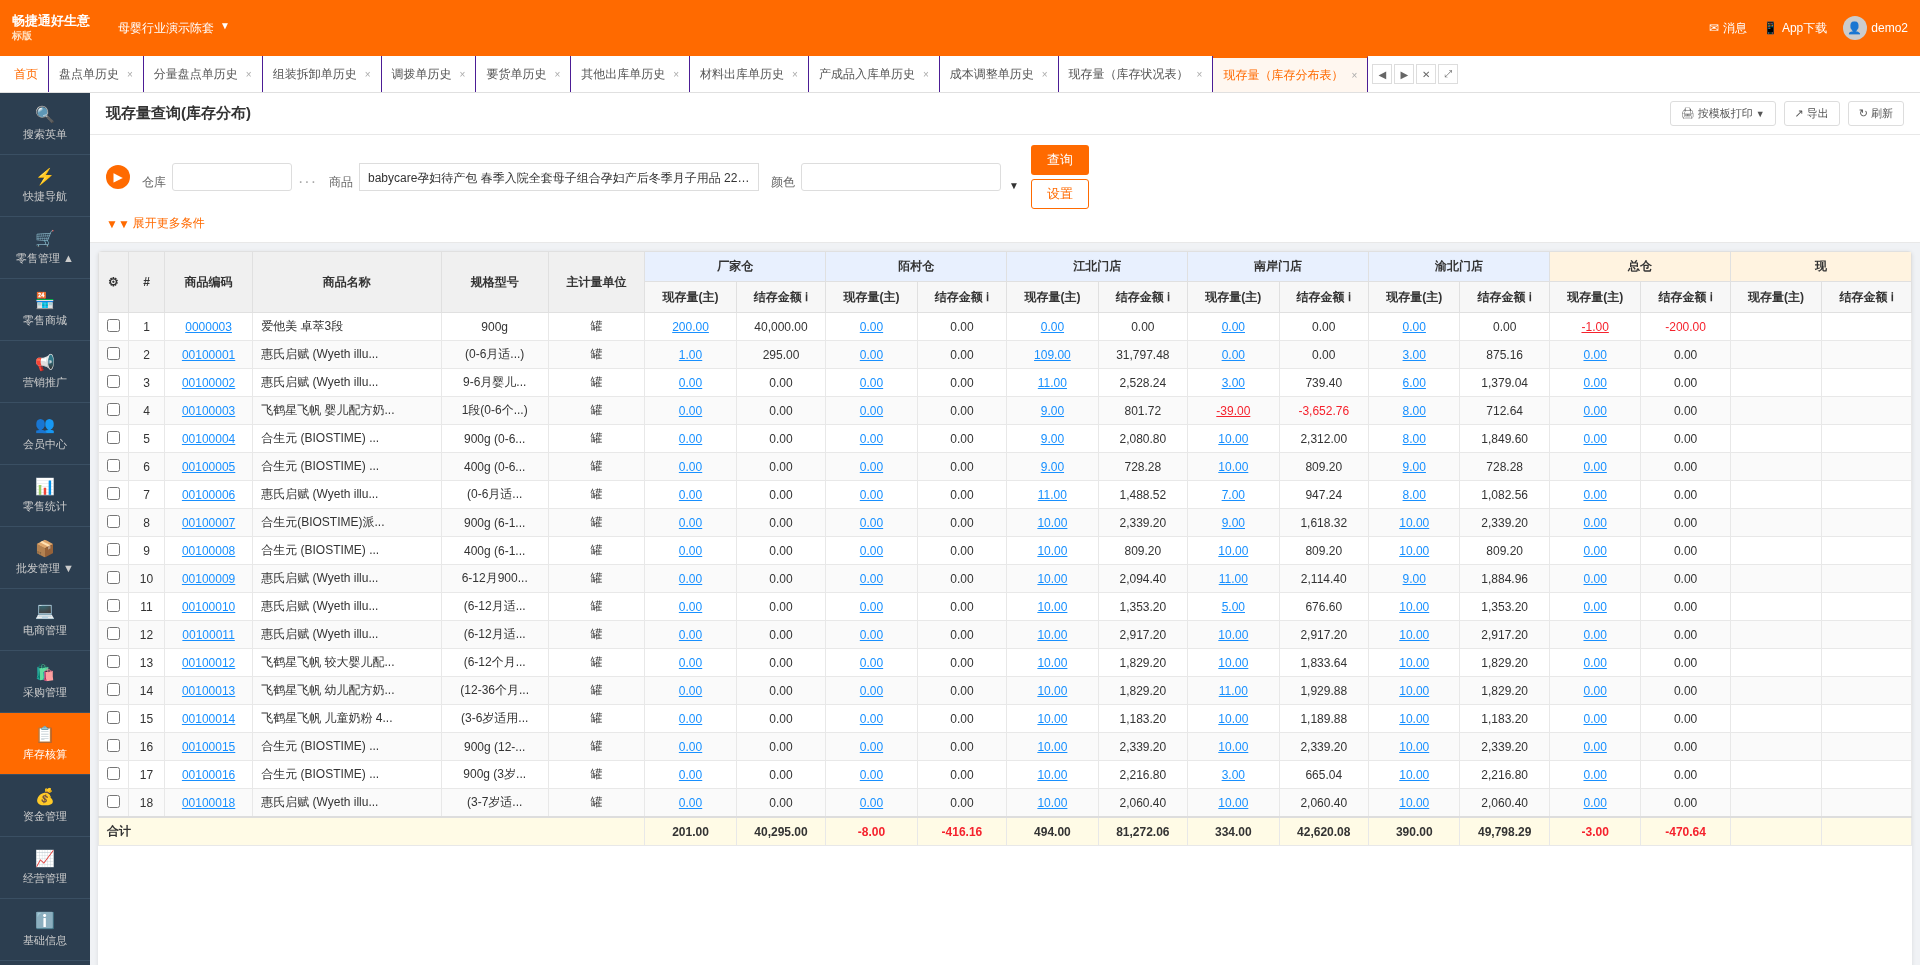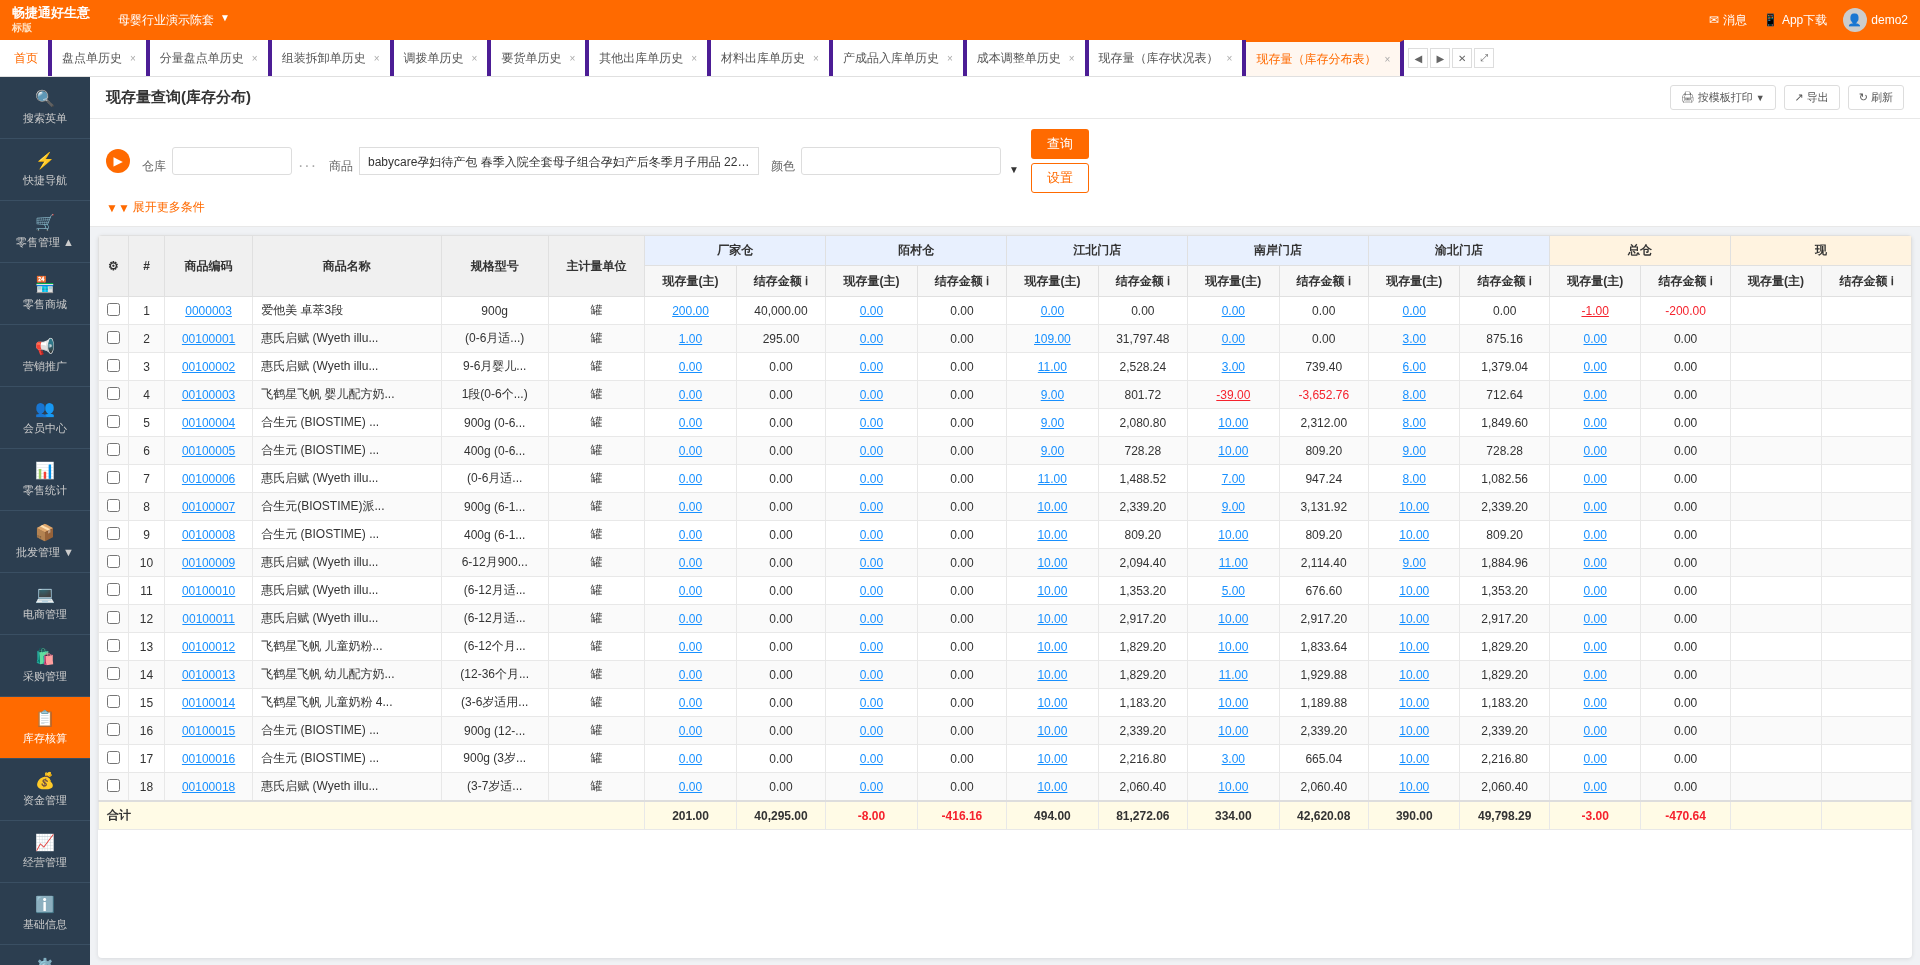--- a/index.html
+++ b/index.html
@@ -1,26 +1,26 @@
 <!DOCTYPE html>
 <html><head>
   <meta charset="utf-8">
   <style>
     * { box-sizing: border-box; margin: 0; padding: 0; }
     body { font-family: 'Microsoft YaHei', Arial, sans-serif; font-size: 12px; background: #f5f5f5; color: #333; overflow: hidden; height: 965px; }
 
     
-    .top-bar { height: 40px; background: #ff6a00; display: flex; align-items: center; padding: 0 12px; gap: 16px; }
+    .top-bar { height: 56px; background: #ff6a00; display: flex; align-items: center; padding: 0 12px; gap: 16px; }
     .top-bar-logo { color: white; font-size: 13px; font-weight: bold; display: flex; align-items: center; gap: 4px; }
     .top-bar-right { margin-left: auto; display: flex; align-items: center; gap: 16px; color: white; font-size: 12px; }
     .top-bar-right .item { display: flex; align-items: center; gap: 4px; cursor: pointer; }
 
     
     .nav-tabs { background: #fff; border-bottom: 1px solid #e0e0e0; display: flex; align-items: center; min-height: 36px; overflow: hidden; padding: 0 4px; }
-    .nav-tab { display: flex; align-items: center; padding: 0 10px; height: 36px; font-size: 12px; cursor: pointer; border-right: 4px solid #4c1d95; white-space: nowrap; color: #555; gap: 4px; }
+    .nav-tab { display: flex; align-items: center; padding: 0 10px; height: 36px; font-size: 12px; cursor: pointer; border-right: 1px solid #4c1d95; white-space: nowrap; color: #555; gap: 4px; }
     .nav-tab.active { background: #fff7f0; color: #ff6a00; border-top: 2px solid #ff6a00; font-weight: 500; }
     .nav-tab .close-x { color: #aaa; font-size: 10px; margin-left: 4px; }
     .nav-tab.home { color: #ff6a00; font-weight: 500; }
     .nav-arrows { display: flex; gap: 2px; padding: 0 4px; }
     .nav-arrow-btn { width: 20px; height: 20px; border: 1px solid #ddd; background: #fff; cursor: pointer; display: flex; align-items: center; justify-content: center; font-size: 10px; color: #666; }
 
     
     .main-layout { display: flex; height: calc(965px - 40px - 36px); }
 
     
@@ -479,21 +479,21 @@
       <td class="td-left">合生元(BIOSTIME)派...</td>
       <td>900g (6-1...</td>
       <td>罐</td>
       <td class="td-underline ">0.00</td>
       <td class="">0.00</td>
       <td class="td-underline ">0.00</td>
       <td class="">0.00</td>
       <td class="td-underline ">10.00</td>
       <td class="">2,339.20</td>
       <td class="td-underline ">9.00</td>
-      <td class="">3,131.92</td>
+      <td class="">1,618.32</td>
       <td class="td-underline ">10.00</td>
       <td class="">2,339.20</td>
       <td class="td-underline ">0.00</td>
       <td class="">0.00</td>
       <td></td>
       <td></td>
     </tr>
             <tr>
       <td><input type="checkbox" style=""></td>
       <td>9</td>
@@ -579,21 +579,21 @@
       <td class="">2,917.20</td>
       <td class="td-underline ">0.00</td>
       <td class="">0.00</td>
       <td></td>
       <td></td>
     </tr>
             <tr>
       <td><input type="checkbox" style=""></td>
       <td>13</td>
       <td class="td-underline">00100012</td>
-      <td class="td-left">飞鹤星飞帆 儿童奶粉...</td>
+      <td class="td-left">飞鹤星飞帆 较大婴儿配...</td>
       <td>(6-12个月...</td>
       <td>罐</td>
       <td class="td-underline ">0.00</td>
       <td class="">0.00</td>
       <td class="td-underline ">0.00</td>
       <td class="">0.00</td>
       <td class="td-underline ">10.00</td>
       <td class="">1,829.20</td>
       <td class="td-underline ">10.00</td>
       <td class="">1,833.64</td>

